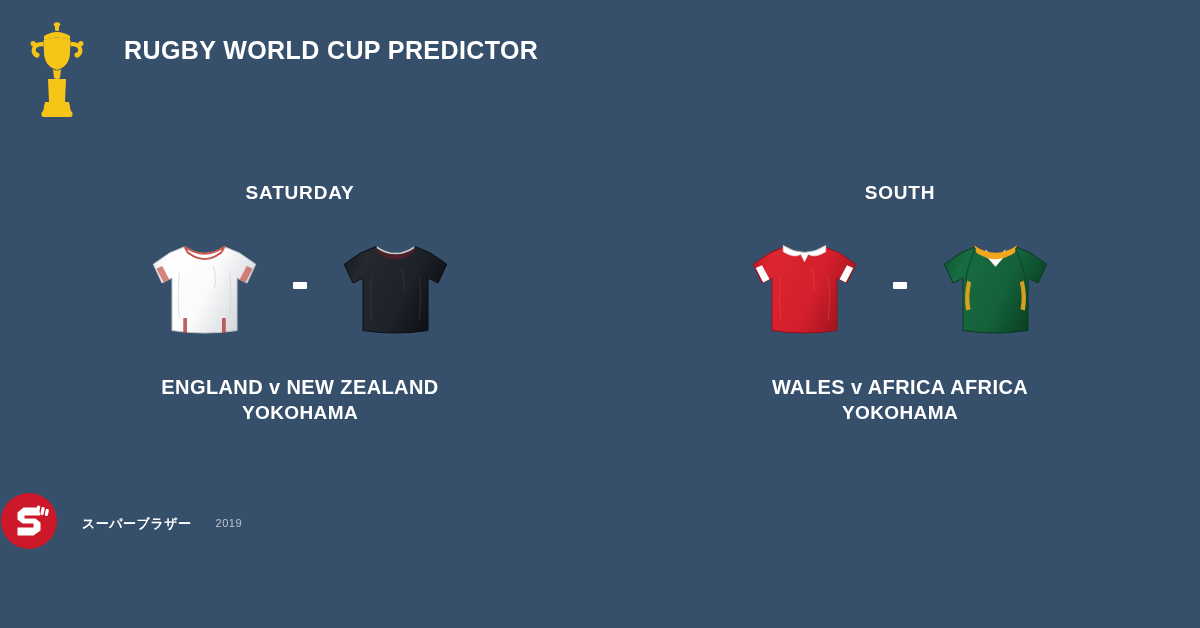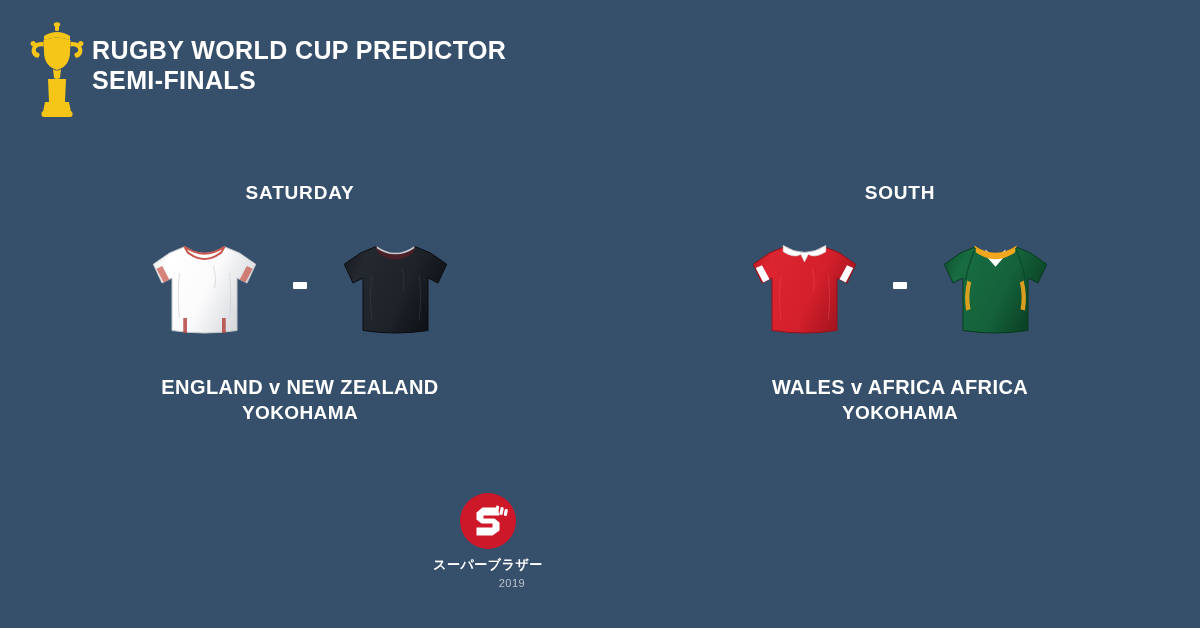--- a/index.html
+++ b/index.html
@@ -18,22 +18,23 @@
     left:26px; top:22px;
     display:flex;
     align-items:flex-start;
   }
   .trophy-icon {
     width:62px; height:100px;
     flex:0 0 62px;
     display:block;
   }
   .header-titles {
-    margin-left:4px;
+    margin-left:36px;
     padding-top:13px;
+    text-align:right;
   }
   .title-line {
     font-size:25px;
     font-weight:bold;
     letter-spacing:0.4px;
     line-height:30px;
     color:#ffffff;
     white-space:nowrap;
   }
 
@@ -84,37 +85,36 @@
     line-height:26px;
     text-align:left;
   }
 
   
   .footer {
     position:absolute;
     left:0; top:492px;
     width:976px;
     display:flex;
-    flex-direction:column;
     align-items:center;
+    gap:24px;
   }
   .brand-logo { width:58px; height:58px; display:block; }
   .brand-name {
     margin-top:6px;
     font-size:13px;
     font-weight:bold;
     letter-spacing:0.5px;
     color:#ffffff;
   }
   .brand-year {
     margin-top:3px;
     font-size:11px;
     color:#b9c3cd;
     letter-spacing:0.5px;
-    margin-left:48px;
   }
 </style>
 </head>
 <body>
 
 <div class="header">
 
   <svg class="trophy-icon" viewBox="0 0 62 100">
     <g fill="#f5c518">
 
@@ -135,21 +135,20 @@
 
       <path d="M22 57 L40 57 L39 80 L23 80 Z"></path>
 
       <path d="M19 80 L43 80 L45 90 L17 90 Z"></path>
       <rect x="15.5" y="89" width="31" height="6" rx="2.5"></rect>
     </g>
   </svg>
 
   <div class="header-titles">
     <div class="title-line">RUGBY WORLD CUP PREDICTOR</div>
-    <div class="title-line">SEMI-FINALS</div>
   </div>
 </div>
 
 <div class="matches">
 
   <div class="match">
     <div class="match-day">SATURDAY</div>
 
     <div class="kit-row">
 

